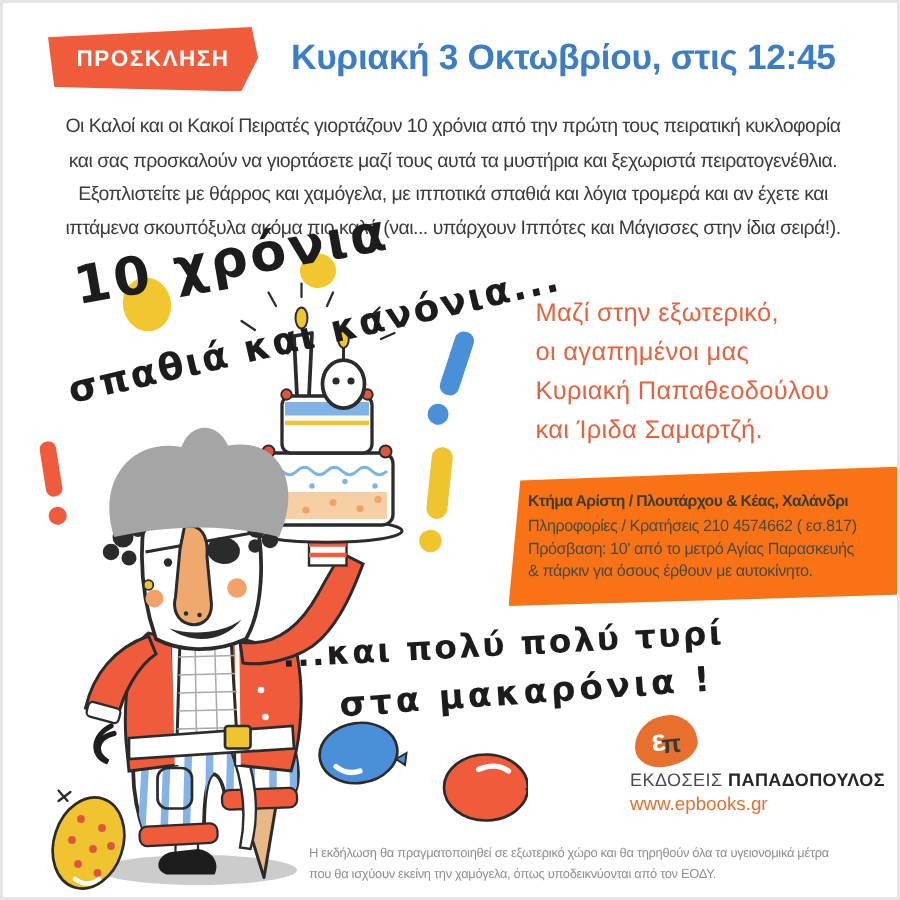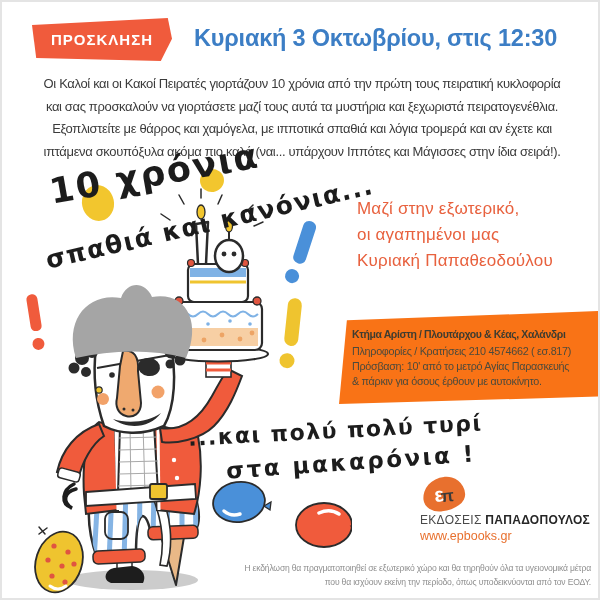--- a/index.html
+++ b/index.html
@@ -52,34 +52,34 @@
     border-radius:55% 45% 60% 40% / 62% 55% 45% 40%;transform:rotate(-6deg);
     display:flex;align-items:center;justify-content:center;z-index:3;
   }
   .logo-blob .eps{color:#ffffff;font-size:20px;font-weight:700;margin-right:-3px;}
   .logo-blob .pi{color:#3a3a3a;font-size:17px;font-weight:700;margin-top:6px;}
   .pub-name{position:absolute;left:418px;top:511px;font-size:12px;letter-spacing:0.3px;white-space:nowrap;z-index:3;}
   .pub-name .n1{color:#4a4a4a;font-weight:400;}
   .pub-name .n2{color:#262626;font-weight:700;}
   .pub-site{position:absolute;left:418px;top:527px;font-size:12.5px;color:#e8702e;z-index:3;}
   
-  .disclaimer{position:absolute;left:204px;top:560px;width:385px;z-index:3;text-align:right;}
+  .disclaimer{position:absolute;left:204px;top:560px;width:385px;z-index:3;}
   .disclaimer div{font-size:8.6px;letter-spacing:-0.2px;color:#8f8f8f;line-height:13.5px;white-space:nowrap;}
   
   .illo{position:absolute;left:0;top:160px;z-index:1;}
 </style>
 </head>
 <body>
 
 <div id="poster">
 
   <div class="badge">
     <span>ΠΡΟΣΚΛΗΣΗ</span>
   </div>
-  <div class="date-line">Κυριακή 3 Οκτωβρίου, στις 12:30</div>
+  <div class="date-line">Κυριακή 3 Οκτωβρίου, στις 12:45</div>
 
   <div class="intro">
     <div>Οι Καλοί και οι Κακοί Πειρατές γιορτάζουν 10 χρόνια από την πρώτη τους πειρατική κυκλοφορία</div>
     <div>και σας προσκαλούν να γιορτάσετε μαζί τους αυτά τα μυστήρια και ξεχωριστά πειρατογενέθλια.</div>
     <div>Εξοπλιστείτε με θάρρος και χαμόγελα, με ιπποτικά σπαθιά και λόγια τρομερά και αν έχετε και</div>
     <div>ιπτάμενα σκουπόξυλα ακόμα πιο καλά (ναι... υπάρχουν Ιππότες και Μάγισσες στην ίδια σειρά!).</div>
   </div>
 
   <div class="hl hl1"></div>
   <div class="hl hl2"></div>
@@ -87,20 +87,21 @@
   <div class="hw hw1">10 χρόνια</div>
   <div class="hw hw2">σπαθιά και κανόνια...</div>
 
   <div class="hw hw3">...και πολύ πολύ τυρί</div>
   <div class="hw hw4">στα μακαρόνια !</div>
 
   <div class="authors">
     <div>Μαζί στην εξωτερικό,</div>
     <div>οι  αγαπημένοι μας</div>
     <div>Κυριακή Παπαθεοδούλου</div>
+    <div>και Ίριδα Σαμαρτζή.</div>
   </div>
 
   <div class="venue">
     <div class="v-title">Κτήμα Αρίστη / Πλουτάρχου &amp; Κέας, Χαλάνδρι</div>
     <div class="v-line">Πληροφορίες / Κρατήσεις 210 4574662 ( εσ.817)</div>
     <div class="v-line">Πρόσβαση: 10' από το μετρό Αγίας  Παρασκευής</div>
     <div class="v-line">&amp; πάρκιν για όσους έρθουν με αυτοκίνητο.</div>
   </div>
 
   <svg class="illo" width="350" height="440" viewBox="0 0 350 440" xmlns="http://www.w3.org/2000/svg">
@@ -281,16 +282,16 @@
     <span class="pi">π</span>
   </div>
   <div class="pub-name">
     <span class="n1">ΕΚΔΟΣΕΙΣ </span>
     <span class="n2">ΠΑΠΑΔΟΠΟΥΛΟΣ</span>
   </div>
   <div class="pub-site">www.epbooks.gr</div>
 
   <div class="disclaimer">
     <div>Η εκδήλωση θα πραγματοποιηθεί σε εξωτερικό χώρο και θα τηρηθούν όλα τα υγειονομικά μέτρα</div>
-    <div>που θα ισχύουν εκείνη την περίοδο, όπως υποδεικνύονται από τον ΕΟΔΥ.</div>
+    <div>που θα ισχύουν εκείνη την χαμόγελα, όπως υποδεικνύονται από τον ΕΟΔΥ.</div>
   </div>
 
 </div>
 
 </body></html>

